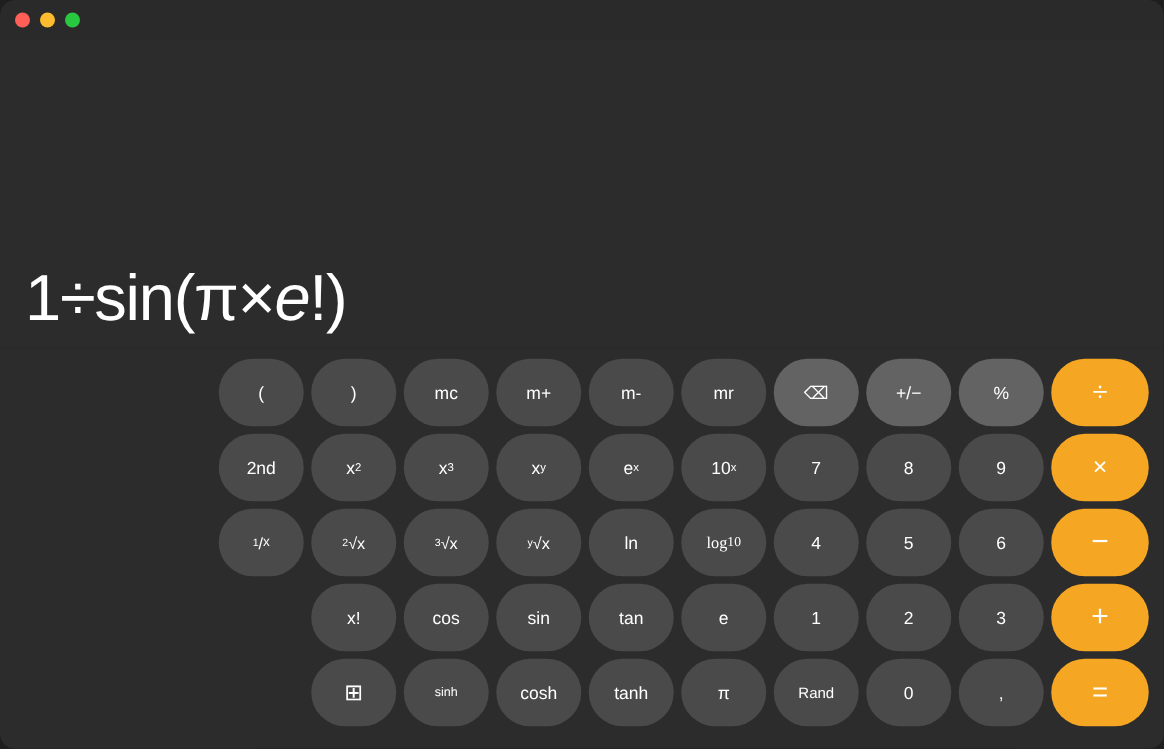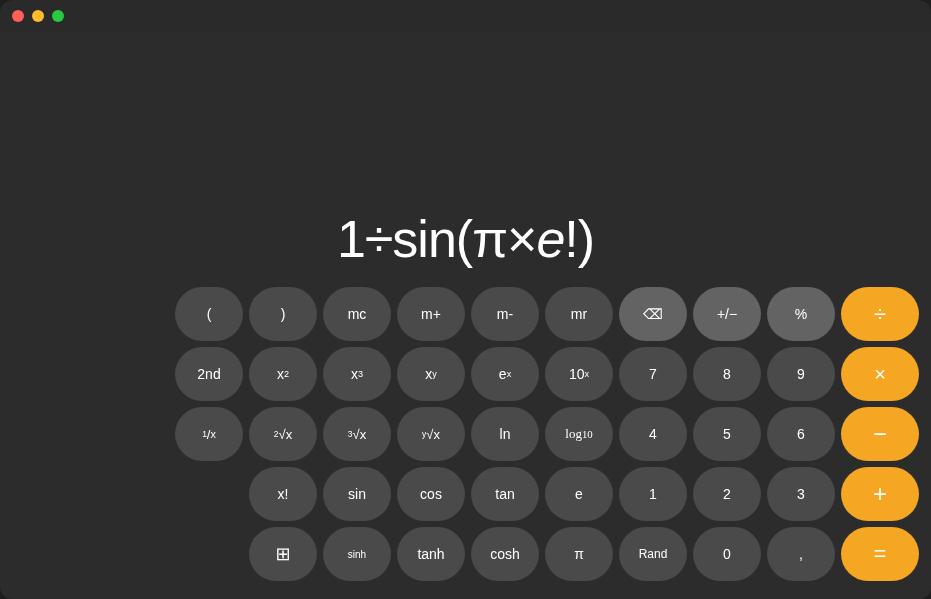--- a/index.html
+++ b/index.html
@@ -32,21 +32,21 @@
       border-radius: 50%;
     }
     .tl-close { background: #ff5f57; }
     .tl-minimize { background: #febc2e; }
     .tl-maximize { background: #28c840; }
 
     .display-area {
       flex: 1;
       display: flex;
       align-items: flex-end;
-      justify-content: center;
+      justify-content: flex-start;
       padding: 10px 20px 14px 20px;
       background: #2c2c2c;
       min-height: 0;
     }
 
     .display-text {
       color: white;
       font-size: 52px;
       font-weight: 300;
       letter-spacing: -1px;
@@ -166,35 +166,35 @@
     <button class="btn-dark btn-sm">ln</button>
     <button class="btn-dark btn-sm" style="font-size:13px;font-family:Liberation Serif, serif;">log<sub>10</sub></button>
     <button class="btn-dark btn-sm">4</button>
     <button class="btn-dark btn-sm">5</button>
     <button class="btn-dark btn-sm">6</button>
     <button class="btn-orange btn-lg" style="font-size:24px; line-height:0;">−</button>
   </div>
 
   <div class="btn-row">
     <button class="btn-dark btn-sm">x!</button>
+    <button class="btn-dark btn-sm">cos</button>
     <button class="btn-dark btn-sm">sin</button>
-    <button class="btn-dark btn-sm">cos</button>
     <button class="btn-dark btn-sm">tan</button>
     <button class="btn-dark btn-sm">e</button>
     <button class="btn-dark btn-sm">1</button>
     <button class="btn-dark btn-sm">2</button>
     <button class="btn-dark btn-sm">3</button>
     <button class="btn-orange btn-lg" style="font-size:24px;">+</button>
   </div>
 
   <div class="btn-row">
     <button class="btn-dark btn-sm" style="font-size:18px;">⊞</button>
     <button class="btn-dark btn-sm" style="font-size:10px;">sinh</button>
+    <button class="btn-dark btn-sm" style="font-size:14px;">cosh</button>
     <button class="btn-dark btn-sm" style="font-size:14px;">tanh</button>
-    <button class="btn-dark btn-sm" style="font-size:14px;">cosh</button>
     <button class="btn-dark btn-sm">π</button>
     <button class="btn-dark btn-sm" style="font-size:12px;">Rand</button>
     <button class="btn-dark btn-sm">0</button>
     <button class="btn-dark btn-sm">,</button>
     <button class="btn-orange btn-lg" style="font-size:22px;">=</button>
   </div>
 
 </div>
 
 </body></html>

